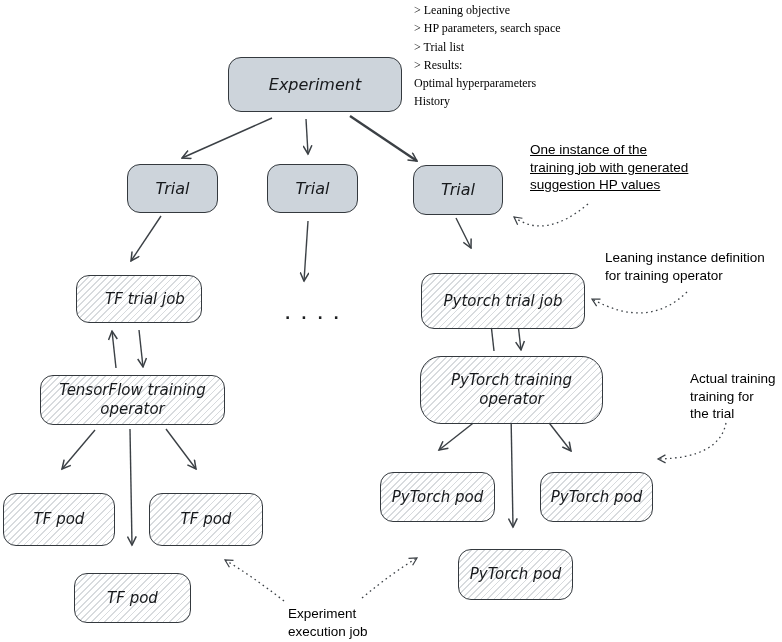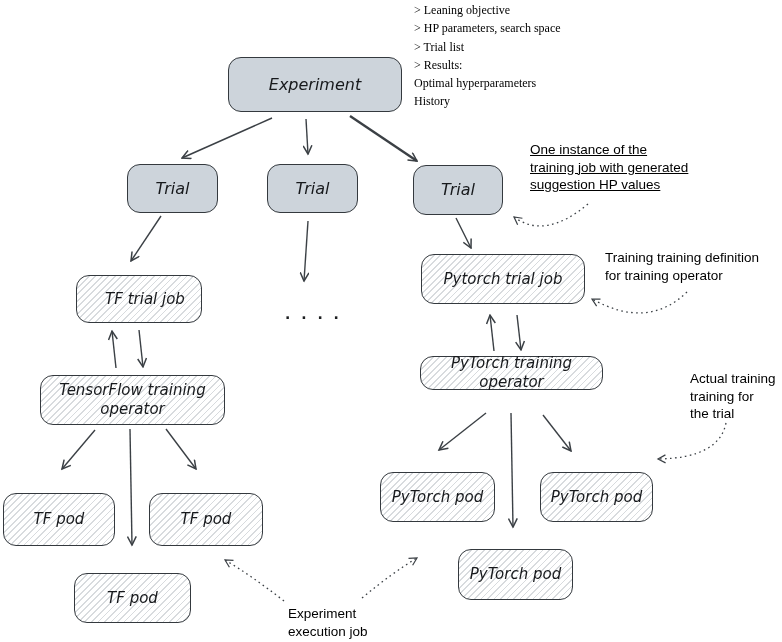--- a/index.html
+++ b/index.html
@@ -67,27 +67,27 @@
   <div class="node solid" style="left:267px;top:164px;width:91px;height:49px;">
       <span>Trial</span>
     </div>
   <div class="node solid" style="left:413px;top:165px;width:90px;height:50px;">
       <span>Trial</span>
     </div>
 
   <div class="node hatch" style="left:76px;top:275px;width:126px;height:48px;padding-left:16px;">
       <span>TF trial job</span>
     </div>
-  <div class="node hatch" style="left:421px;top:254px;width:164px;height:50px;">
+  <div class="node hatch" style="left:421px;top:273px;width:164px;height:56px;">
       <span>Pytorch trial job</span>
     </div>
   <div class="node hatch" style="left:40px;top:375px;width:185px;height:50px;">
       <span>TensorFlow training operator</span>
     </div>
-  <div class="node hatch" style="left:420px;top:356px;width:183px;height:34px;">
+  <div class="node hatch" style="left:420px;top:356px;width:183px;height:68px;border-radius:21px;">
       <span>PyTorch training operator</span>
     </div>
   <div class="node hatch" style="left:3px;top:493px;width:112px;height:53px;">
       <span>TF pod</span>
     </div>
   <div class="node hatch" style="left:149px;top:493px;width:114px;height:53px;">
       <span>TF pod</span>
     </div>
   <div class="node hatch" style="left:74px;top:573px;width:117px;height:50px;">
       <span>TF pod</span>
@@ -113,21 +113,21 @@
     <div>History</div>
   </div>
 
   <div class="note" style="left:530px;top:141px;width:230px;text-decoration:underline;">
     <div>One instance of the</div>
     <div>training job with generated</div>
     <div>suggestion HP values</div>
   </div>
 
   <div class="note" style="left:605px;top:249px;width:177px;">
-    <div>Training training definition</div>
+    <div>Leaning instance definition</div>
     <div>for training operator</div>
   </div>
 
   <div class="note" style="left:690px;top:370px;width:92px;">
     <div>Actual training</div>
     <div>training for</div>
     <div>the trial</div>
   </div>
 
   <div class="note" style="left:288px;top:605px;width:110px;">

